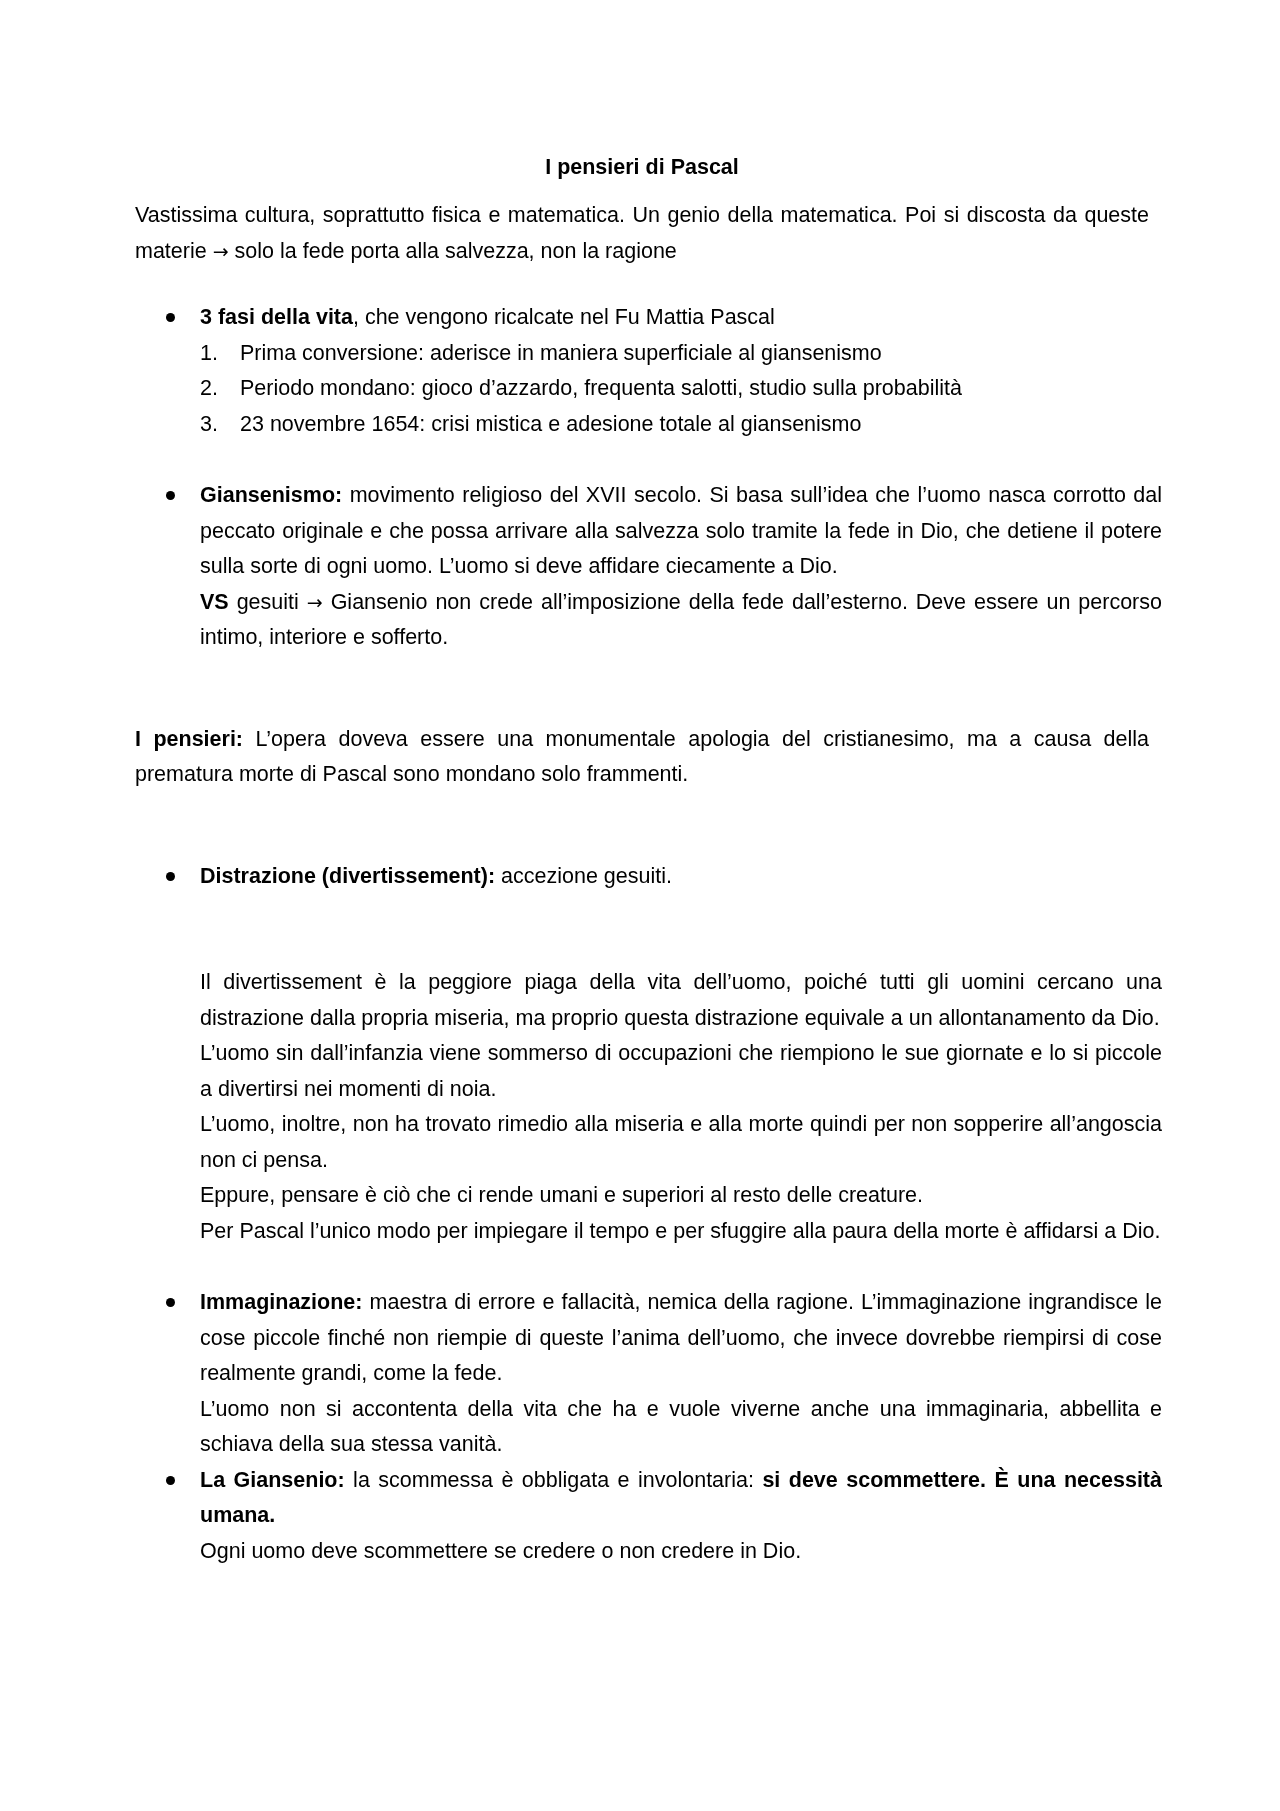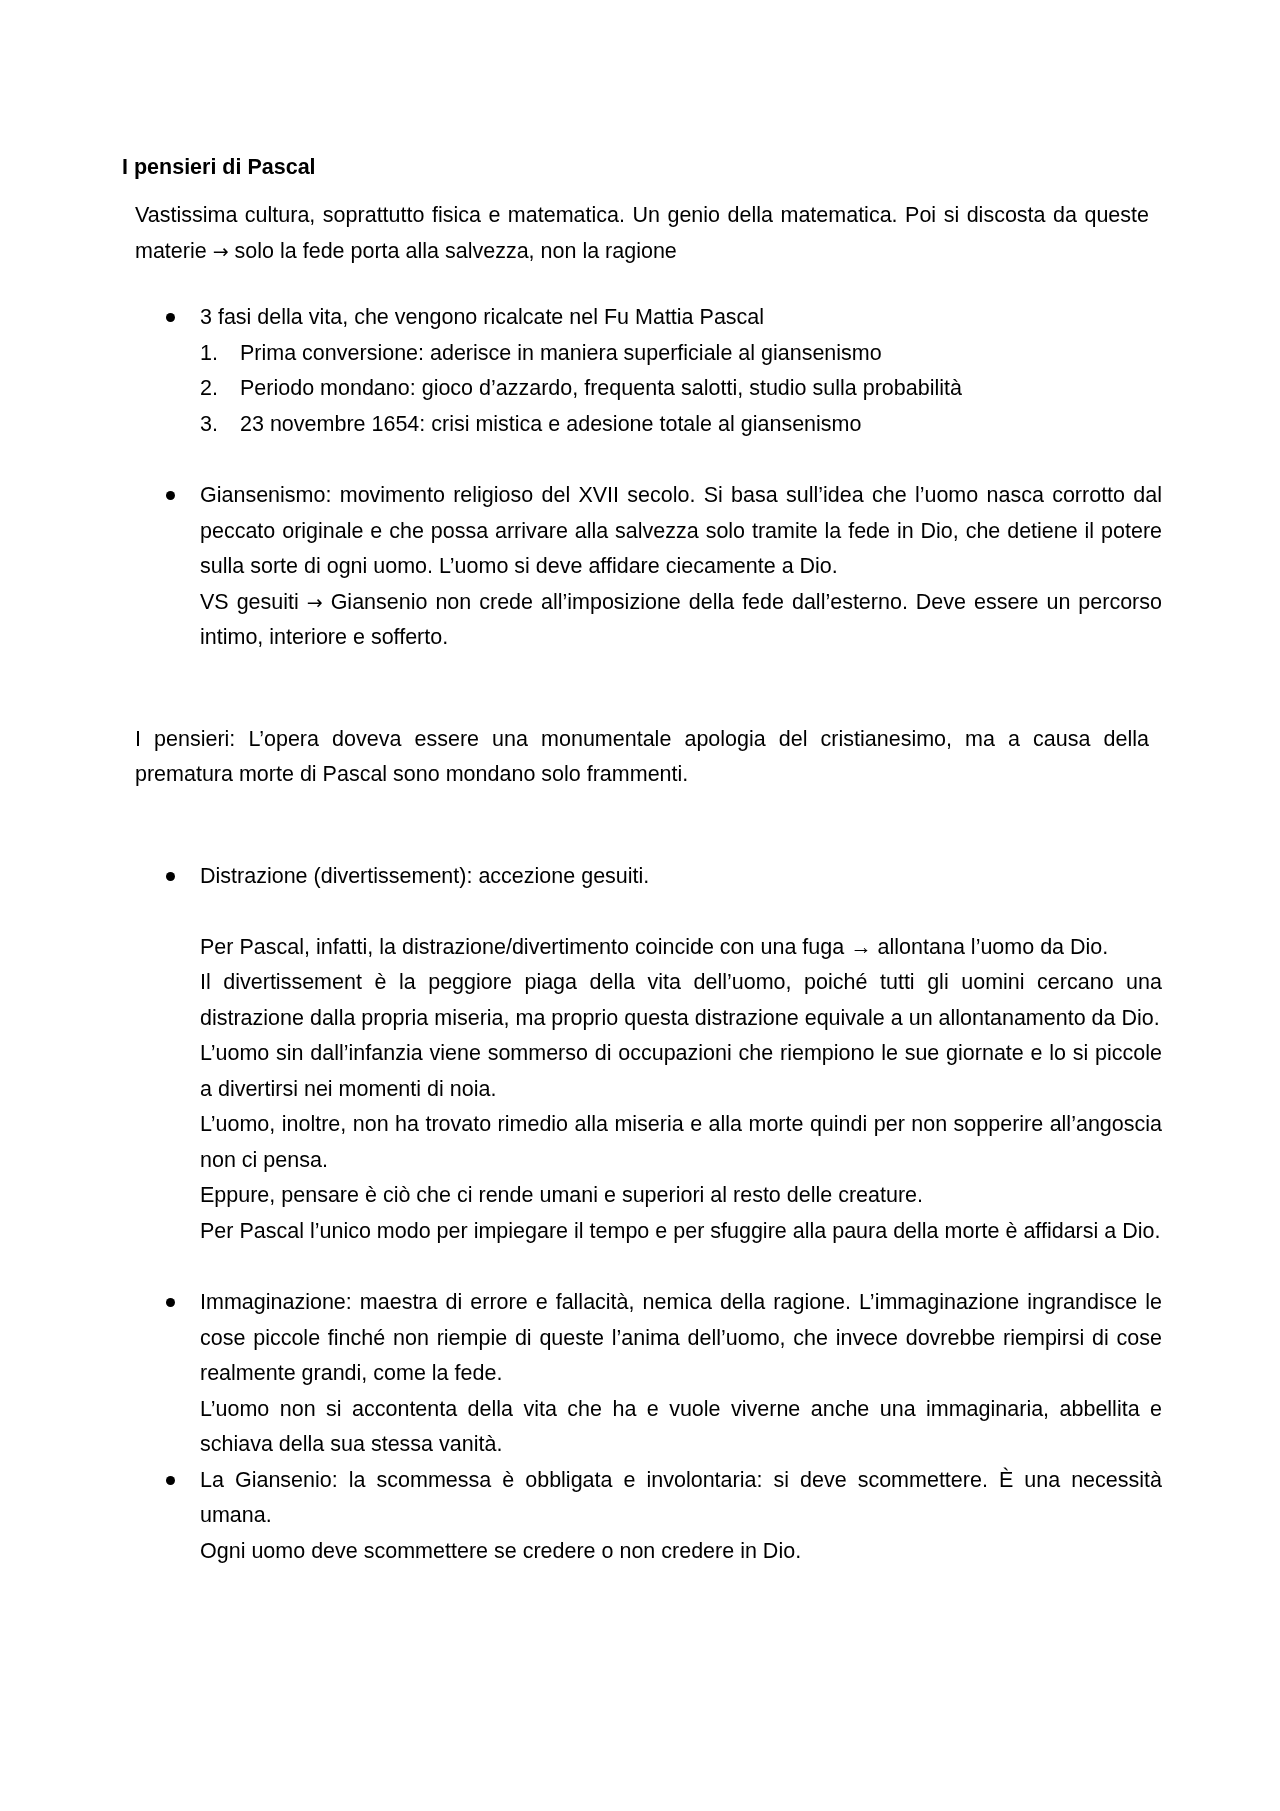--- a/index.html
+++ b/index.html
@@ -1,23 +1,23 @@
 <!DOCTYPE html>
 <html><head>
 <meta charset="utf-8">
 <style>
   html, body { margin: 0; padding: 0; background: #ffffff; }
   body { width: 1280px; height: 1811px; position: relative; overflow: hidden;
          font-family: "Liberation Sans", "DejaVu Sans", sans-serif; color: #000; }
   .page { position: absolute; left: 122px; top: 150px; width: 1040px;
           font-size: 21.5px; line-height: 35.5px; }
-  .title { text-align: left; font-weight: bold; margin: 0 0 3px 0; height: 35px; }
+  .title { text-align: center; font-weight: bold; margin: 0 0 3px 0; height: 35px; }
   p { margin: 13px; }
   .justify { text-align: justify; }
-  b { font-weight: normal; }
+  b { font-weight: bold; }
   ul.bullets { list-style: none; padding: 0; margin: 0; }
   ul.bullets > li { position: relative; padding-left: 78px; }
   .bullet-dot { position: absolute; left: 44px; top: 13px; width: 9px; height: 9px;
                 border-radius: 50%; background: #000; }
   ol.nums { list-style: none; padding: 0; margin: 0; }
   ol.nums li { position: relative; padding-left: 40px; }
   ol.nums .num { position: absolute; left: 0; top: 0; }
   .gap-s { height: 18px; }
   .gap-m { height: 36px; }
   .gap-l { height: 53px; }
@@ -65,21 +65,21 @@
     <b>I pensieri:</b><span> L’opera doveva essere una monumentale apologia del cristianesimo, ma a causa della prematura morte di Pascal sono mondano solo frammenti.</span>
   </p>
 
   <div class="gap-l"></div>
 
   <ul class="bullets">
     <li class="justify">
       <span class="bullet-dot"></span>
       <b>Distrazione (divertissement):</b><span> accezione gesuiti.</span><br>
       <br>
-      <span>Per Pascal, infatti, la distrazione/divertimento coincide con una fuga → allontana l’uomo da Dio.</span><br>
+      <br>
       <span>Il divertissement è la peggiore piaga della vita dell’uomo, poiché tutti gli uomini cercano una distrazione dalla propria miseria, ma proprio questa distrazione equivale a un allontanamento da Dio.</span><br>
       <span>L’uomo sin dall’infanzia viene sommerso di occupazioni che riempiono le sue giornate e lo si piccole a divertirsi nei momenti di noia.</span><br>
       <span>L’uomo, inoltre, non ha trovato rimedio alla miseria e alla morte quindi per non sopperire all’angoscia non ci pensa.</span><br>
       <span>Eppure, pensare è ciò che ci rende umani e superiori al resto delle creature.</span><br>
       <span>Per Pascal l’unico modo per impiegare il tempo e per sfuggire alla paura della morte è affidarsi a Dio.</span>
     </li>
     <li style="height:36px; list-style:none;"></li>
     <li class="justify">
       <span class="bullet-dot"></span>
       <b>Immaginazione:</b><span> maestra di errore e fallacità, nemica della ragione. L’immaginazione ingrandisce le cose piccole finché non riempie di queste l’anima dell’uomo, che invece dovrebbe riempirsi di cose realmente grandi, come la fede.</span><br>

